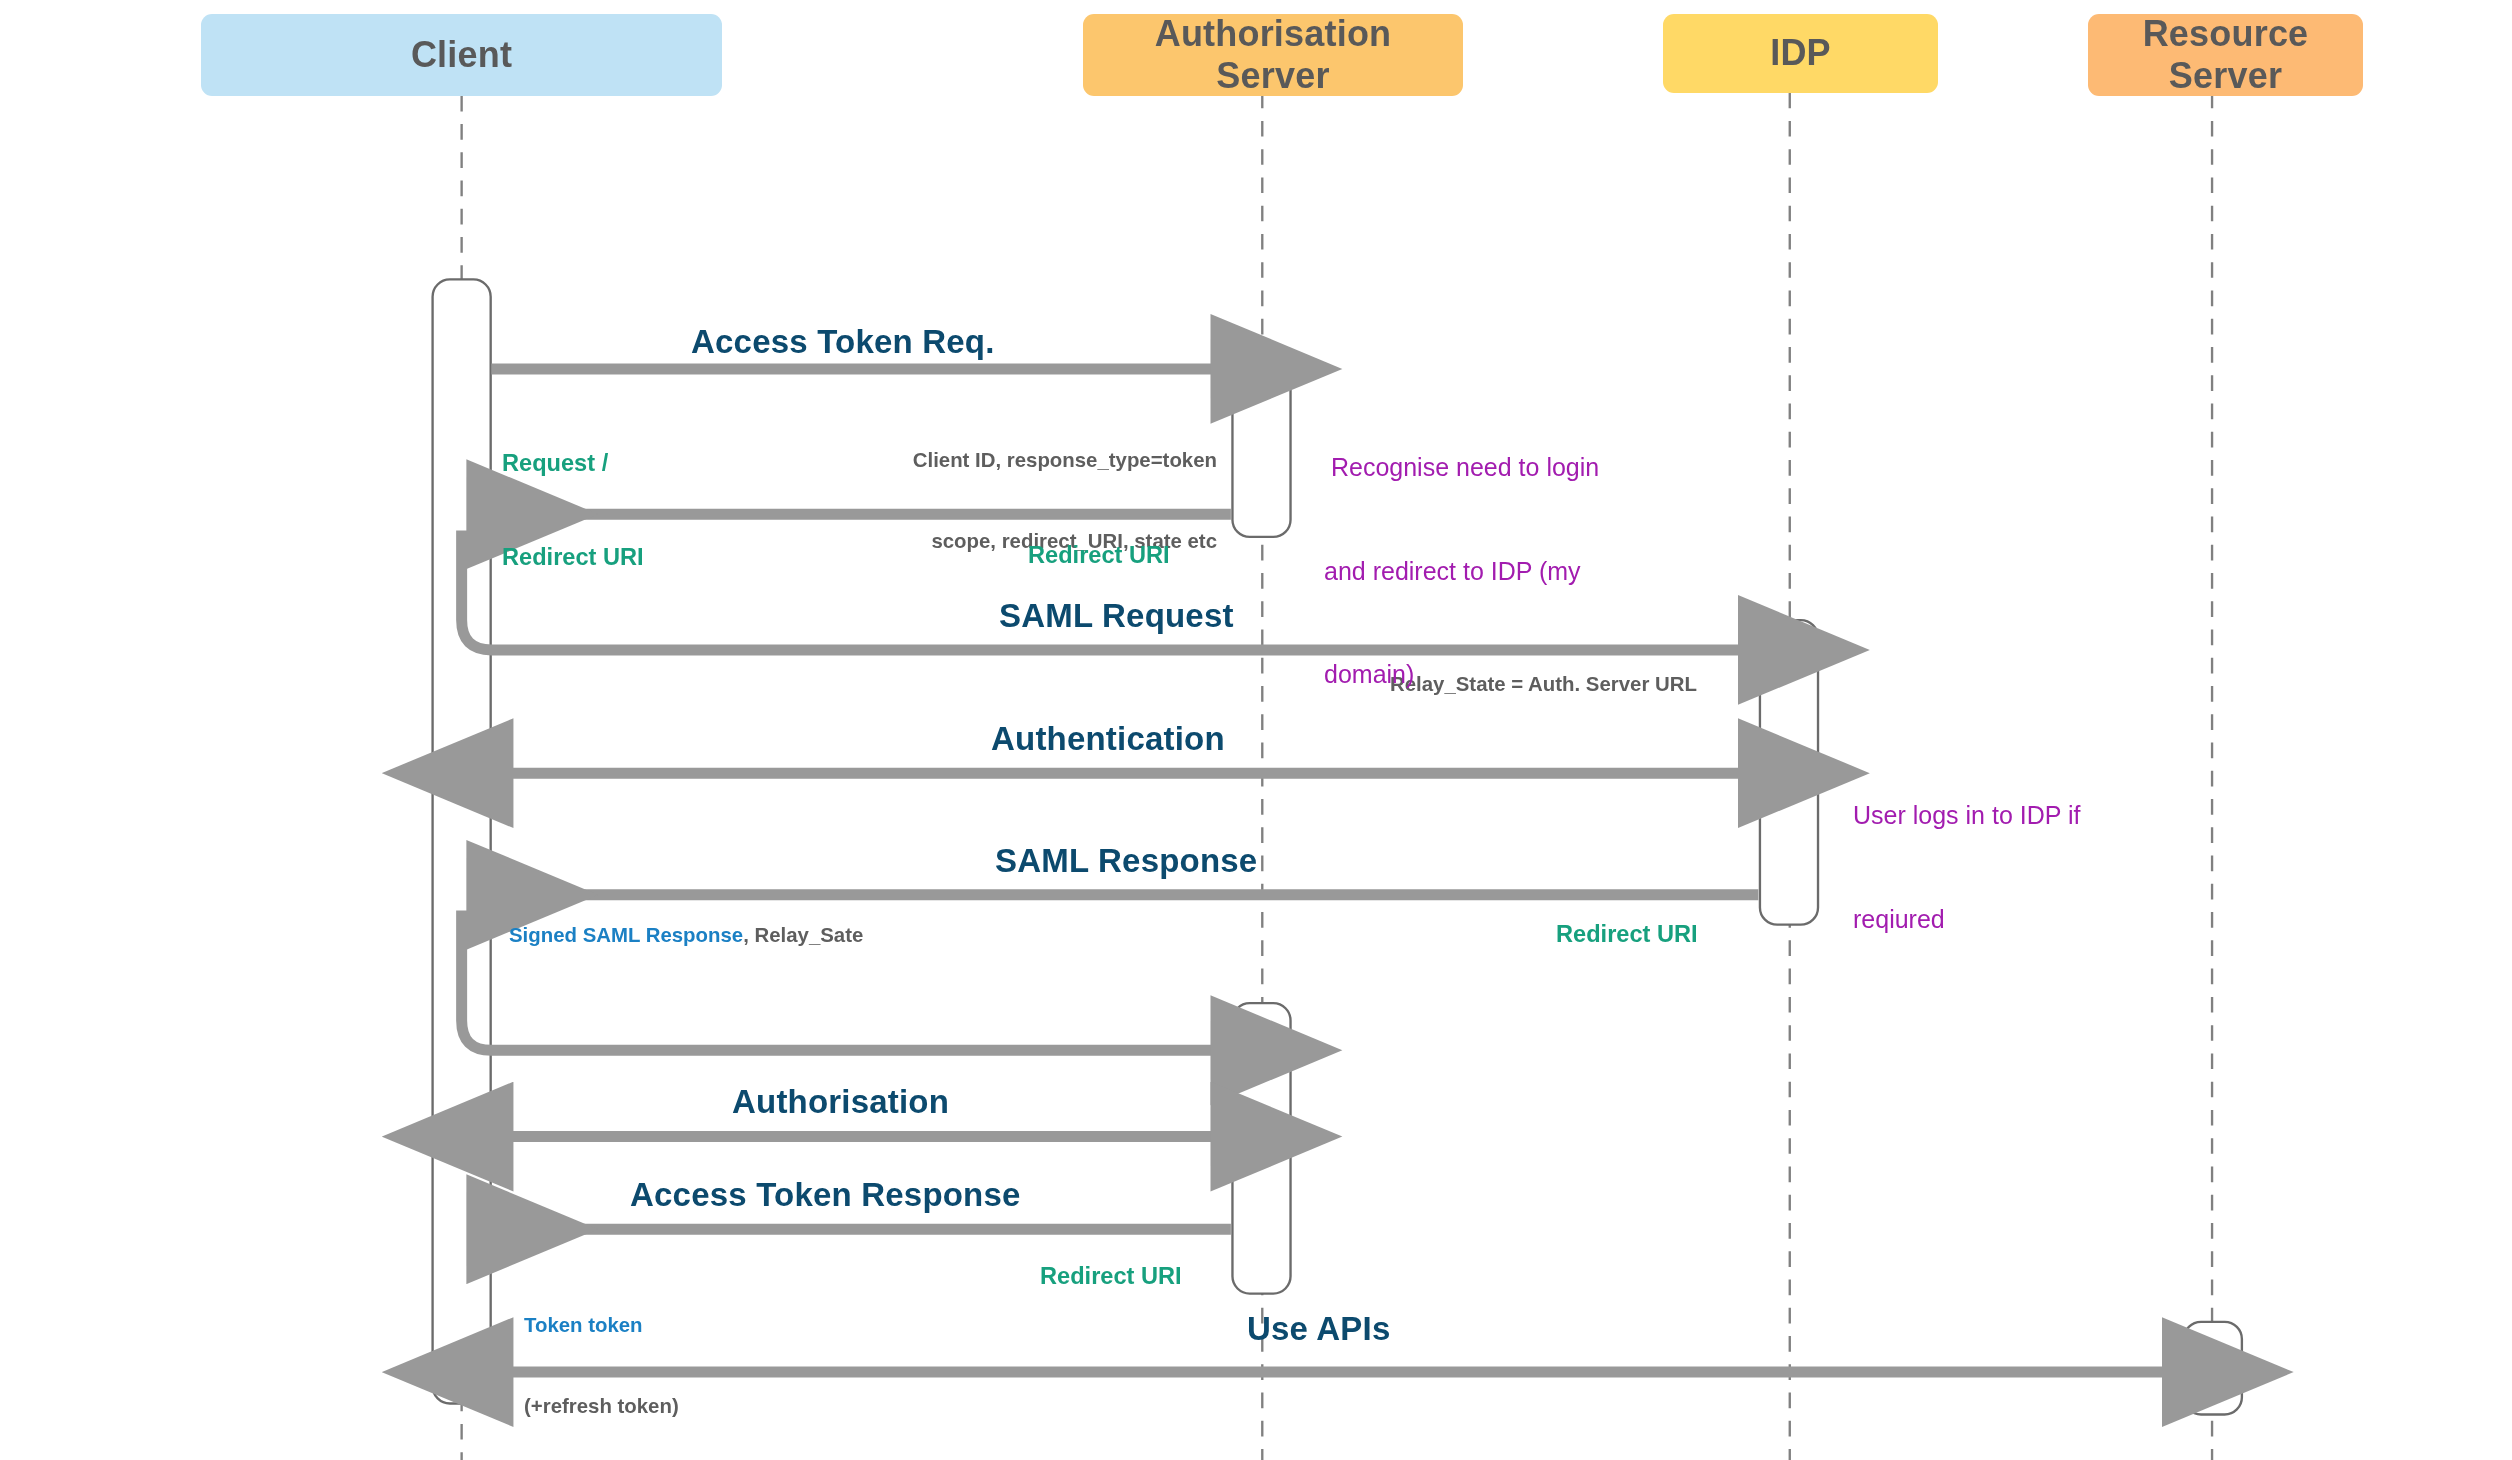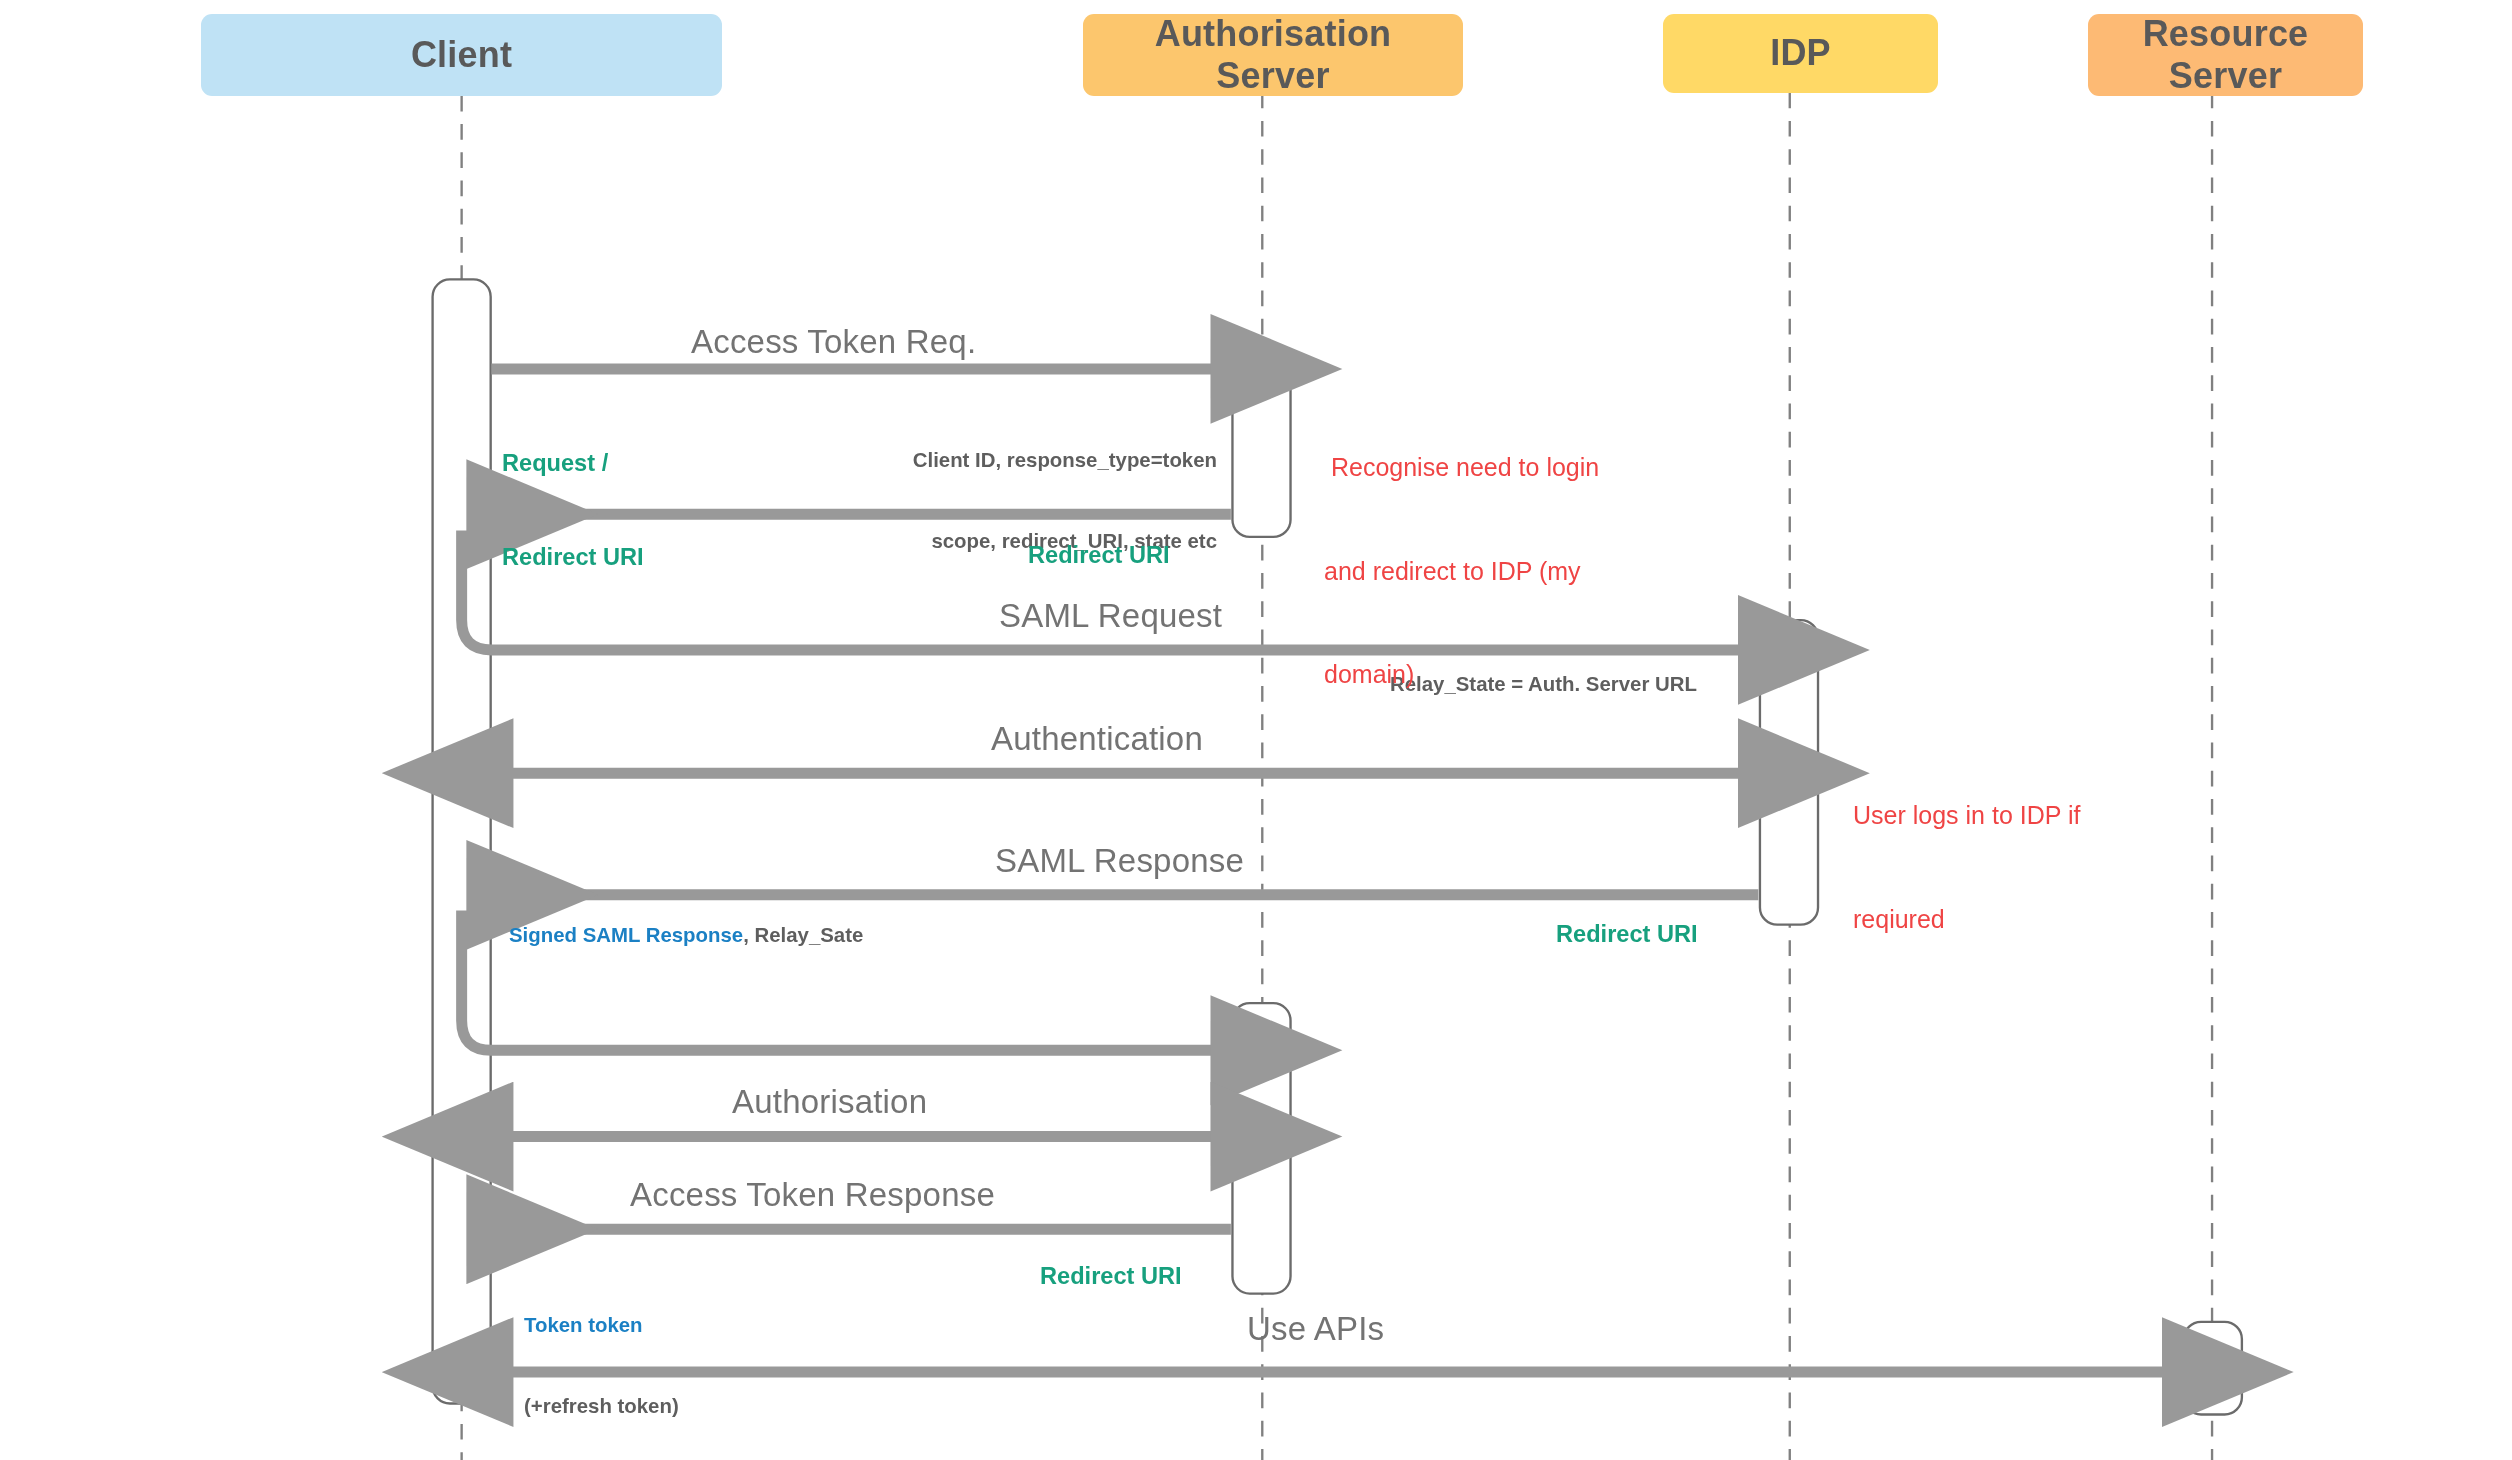--- a/index.html
+++ b/index.html
@@ -43,43 +43,43 @@
     z-index: 5;
   }
   .lbl {
     position: absolute;
     z-index: 6;
     white-space: pre;
     color: #595959;
   }
   .msg-label {
     font-size: 33px;
-    font-weight: normal;
-    color: #737373;
+    font-weight: bold;
+    color: #0c4a6e;
     letter-spacing: 0.2px;
   }
   .sub-label {
     font-size: 20.4px;
     font-weight: bold;
     line-height: 1.32;
   }
   .sub-green {
     color: #17a07e;
     font-size: 23.6px;
   }
   .sub-blue {
     color: #1b80c4;
   }
   .sub-gray {
     color: #5e5e5e;
   }
   .note-label {
     font-size: 25px;
     font-weight: normal;
-    color: #ef4444;
+    color: #a21caf;
     line-height: 1.38;
   }
   .small-note {
     font-size: 20.4px;
     font-weight: bold;
     color: #5e5e5e;
     line-height: 1.32;
     text-align: right;
   }
 </style>

